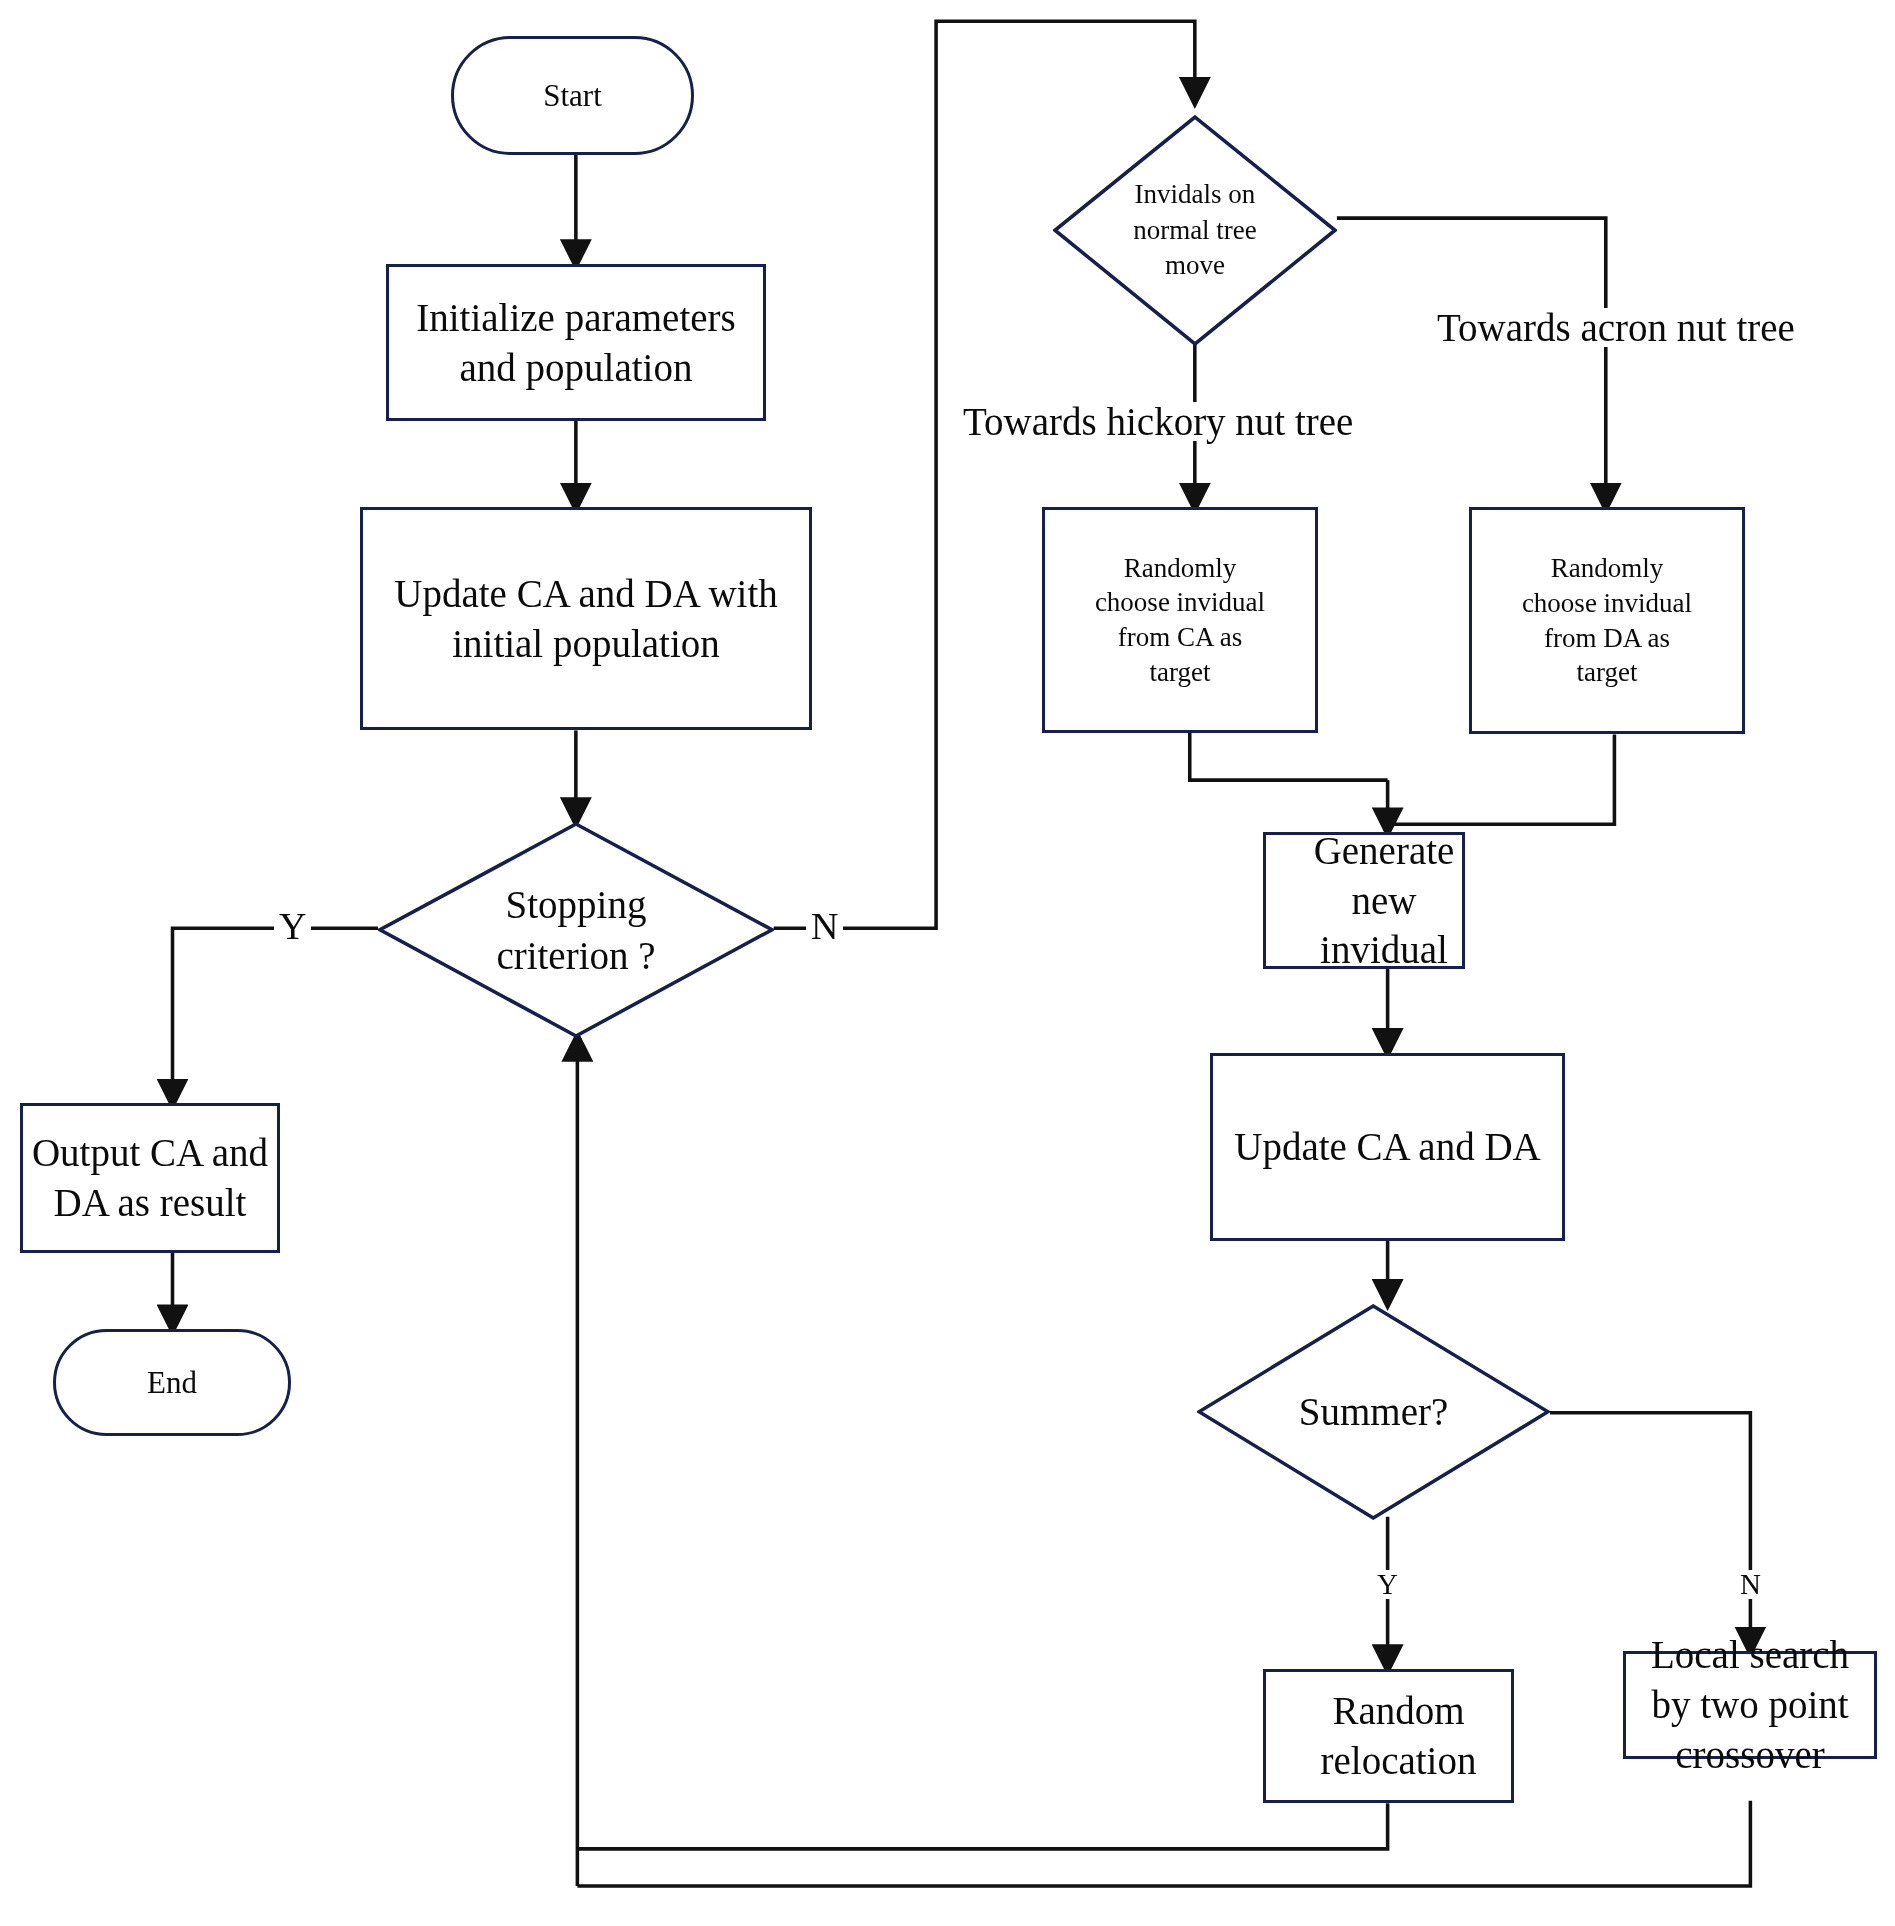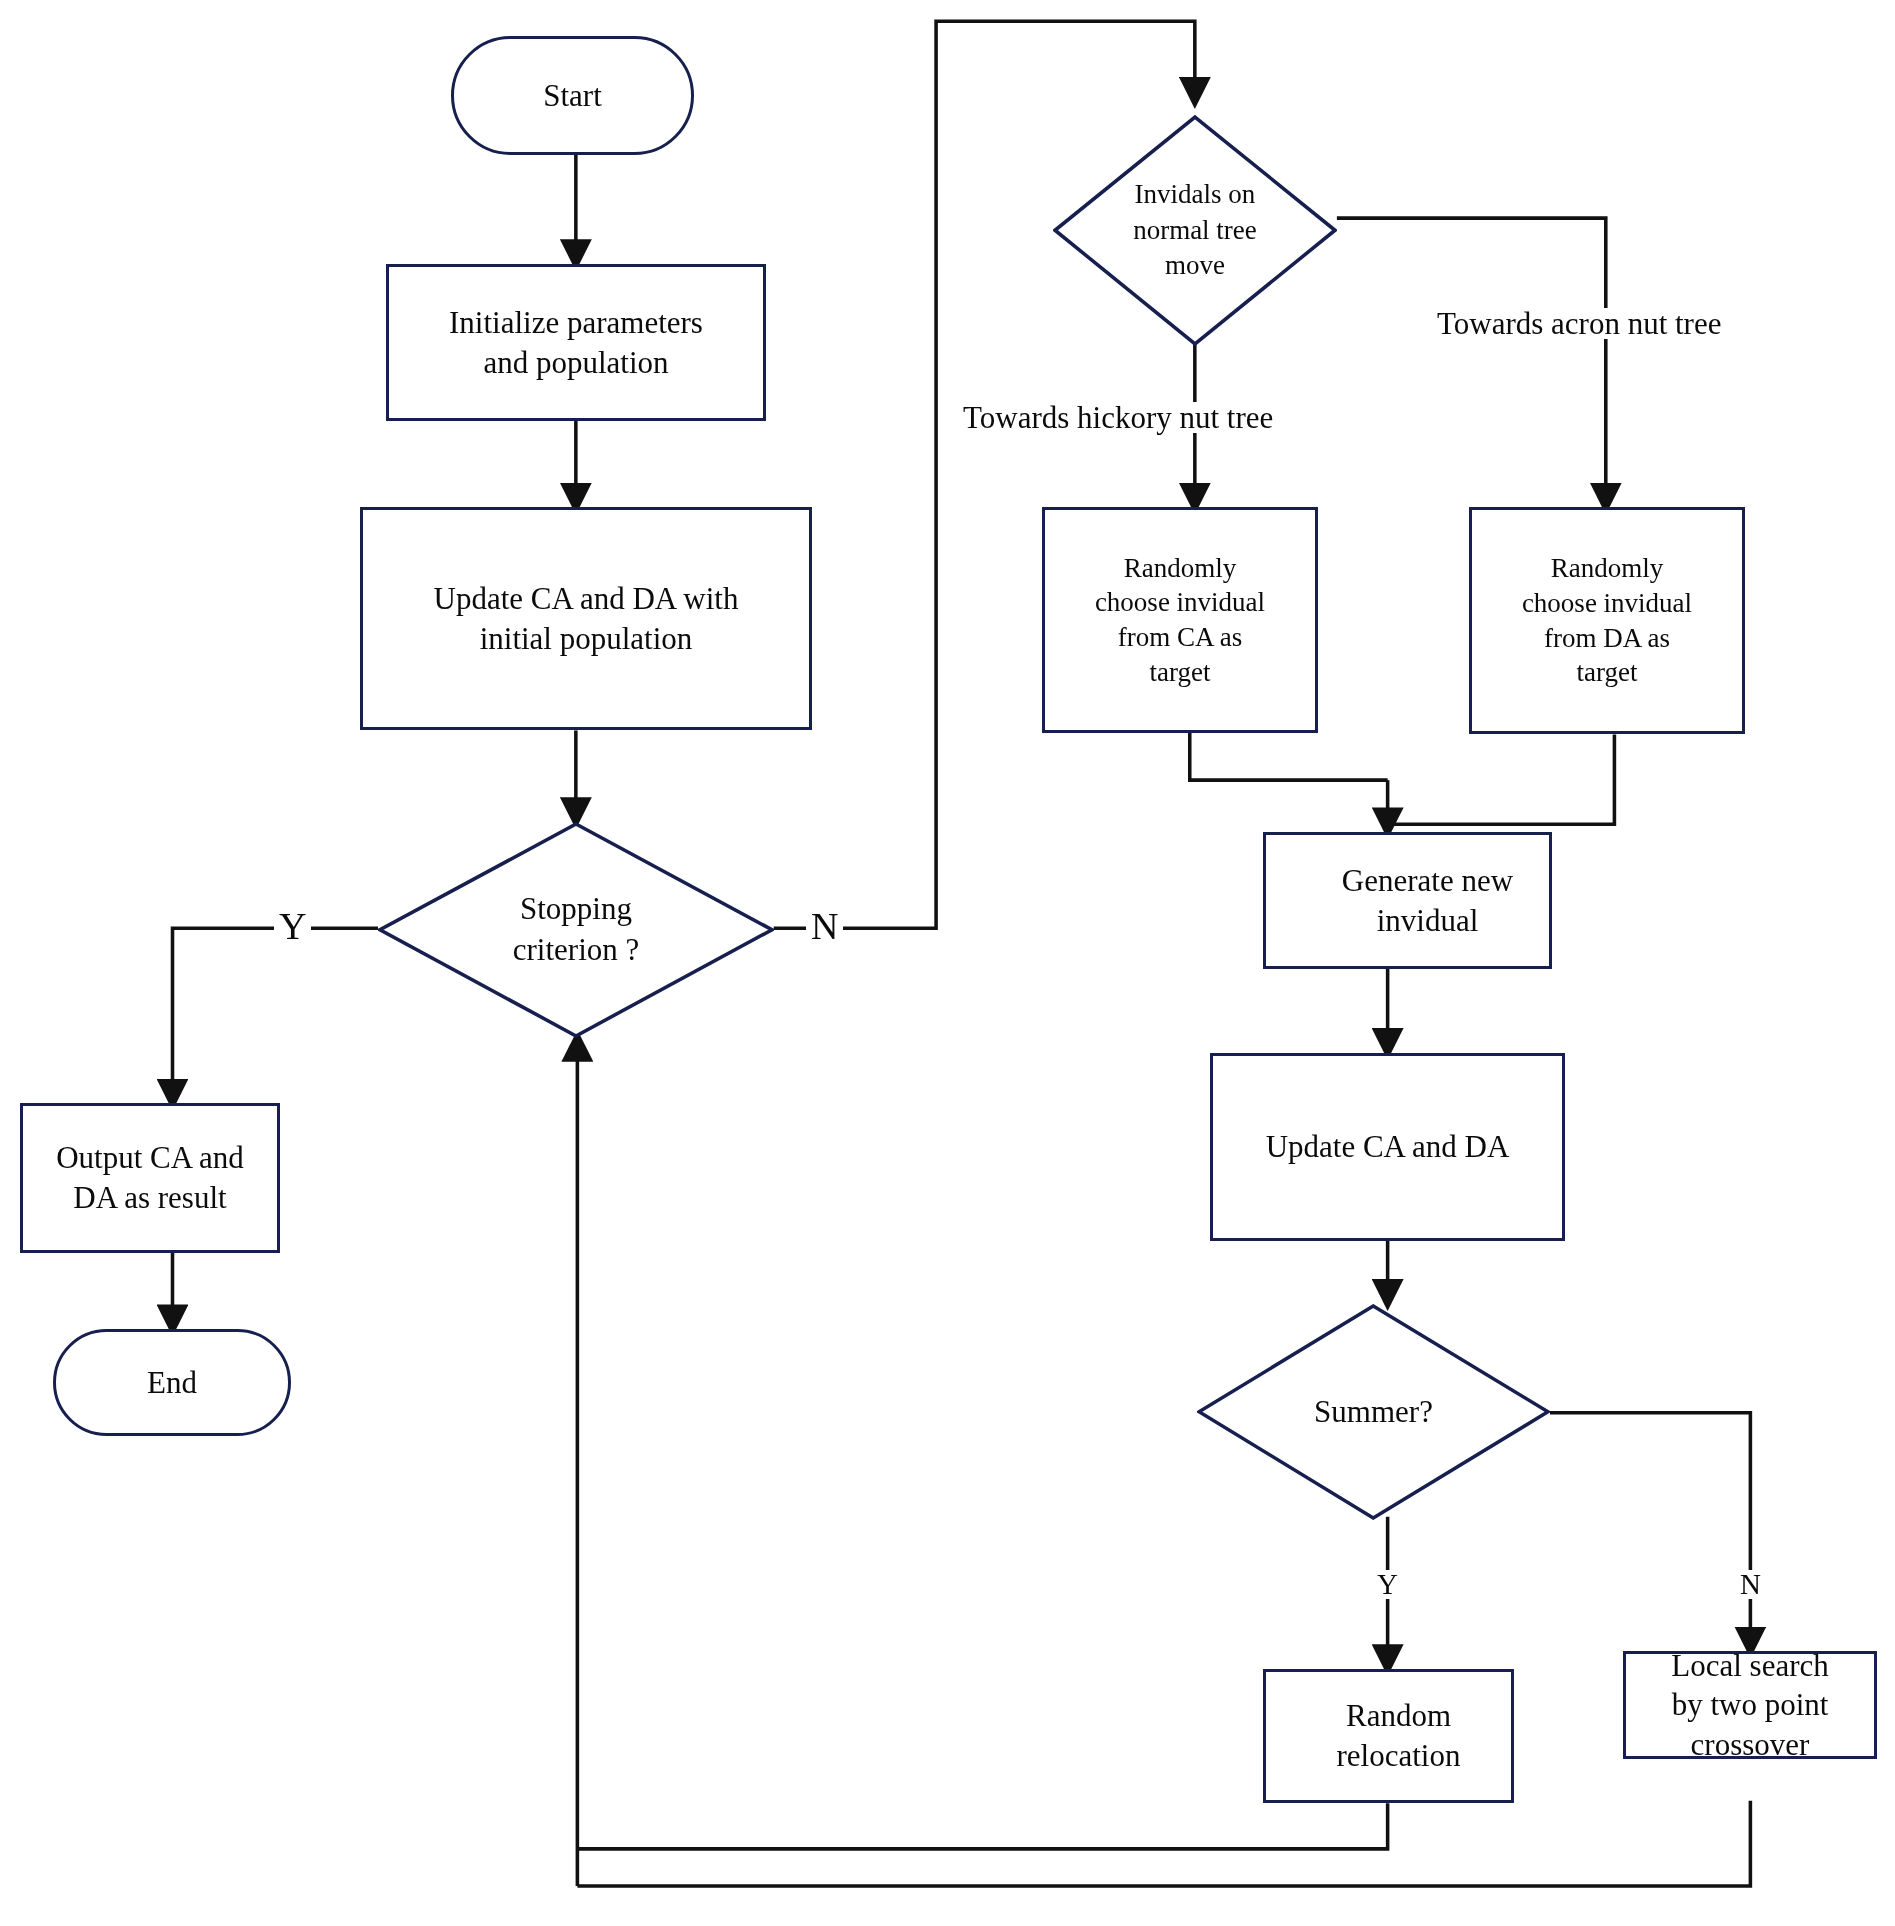--- a/index.html
+++ b/index.html
@@ -72,21 +72,21 @@
   }
   .edge-label {
     position: absolute;
     color: #0b0b0b;
     background: #ffffff;
     padding: 0 5px;
     white-space: nowrap;
     line-height: 1;
   }
   .fs-lg { font-size: 31px; }
-  .fs-md { font-size: 31px; }
+  .fs-md { font-size: 39px; }
   .fs-sm { font-size: 27px; }
   .fs-yn { font-size: 38px; }
   .fs-yn-sm { font-size: 29px; }
 </style>
 </head>
 <body>
 
 <div id="canvas">
 
   <svg id="wires" viewBox="0 0 3737 3797" preserveAspectRatio="none">
@@ -183,21 +183,21 @@
 target</span>
   </div>
 
   <div class="node rect fs-sm" style="left:1469px; top:507px; width:276px; height:227px;">
     <span class="txt">Randomly
 choose invidual
 from DA as
 target</span>
   </div>
 
-  <div class="node rect fs-md" style="left:1263px; top:832px; width:289px; height:137px;padding-left:40px;">
+  <div class="node rect fs-md" style="left:1263px; top:832px; width:202px; height:137px;padding-left:40px;">
     <span class="txt">Generate new
 invidual</span>
   </div>
 
   <div class="node rect fs-md" style="left:1210px; top:1053px; width:355px; height:188px;">
     <span class="txt">Update CA and DA</span>
   </div>
 
   <div class="diamond-wrap" style="left:1197px; top:1304px; width:353px; height:216px;">
     <svg viewBox="0 0 695 425" preserveAspectRatio="none">

